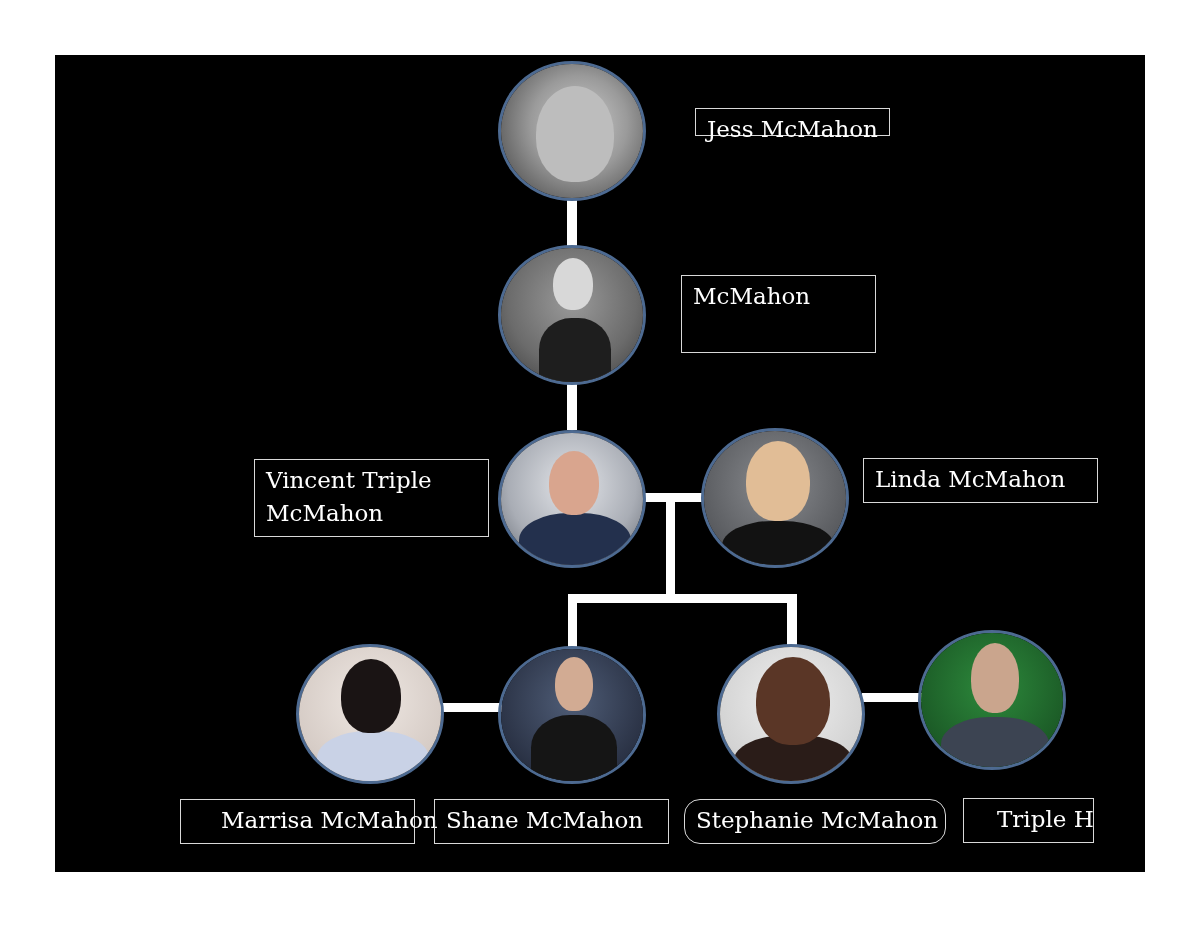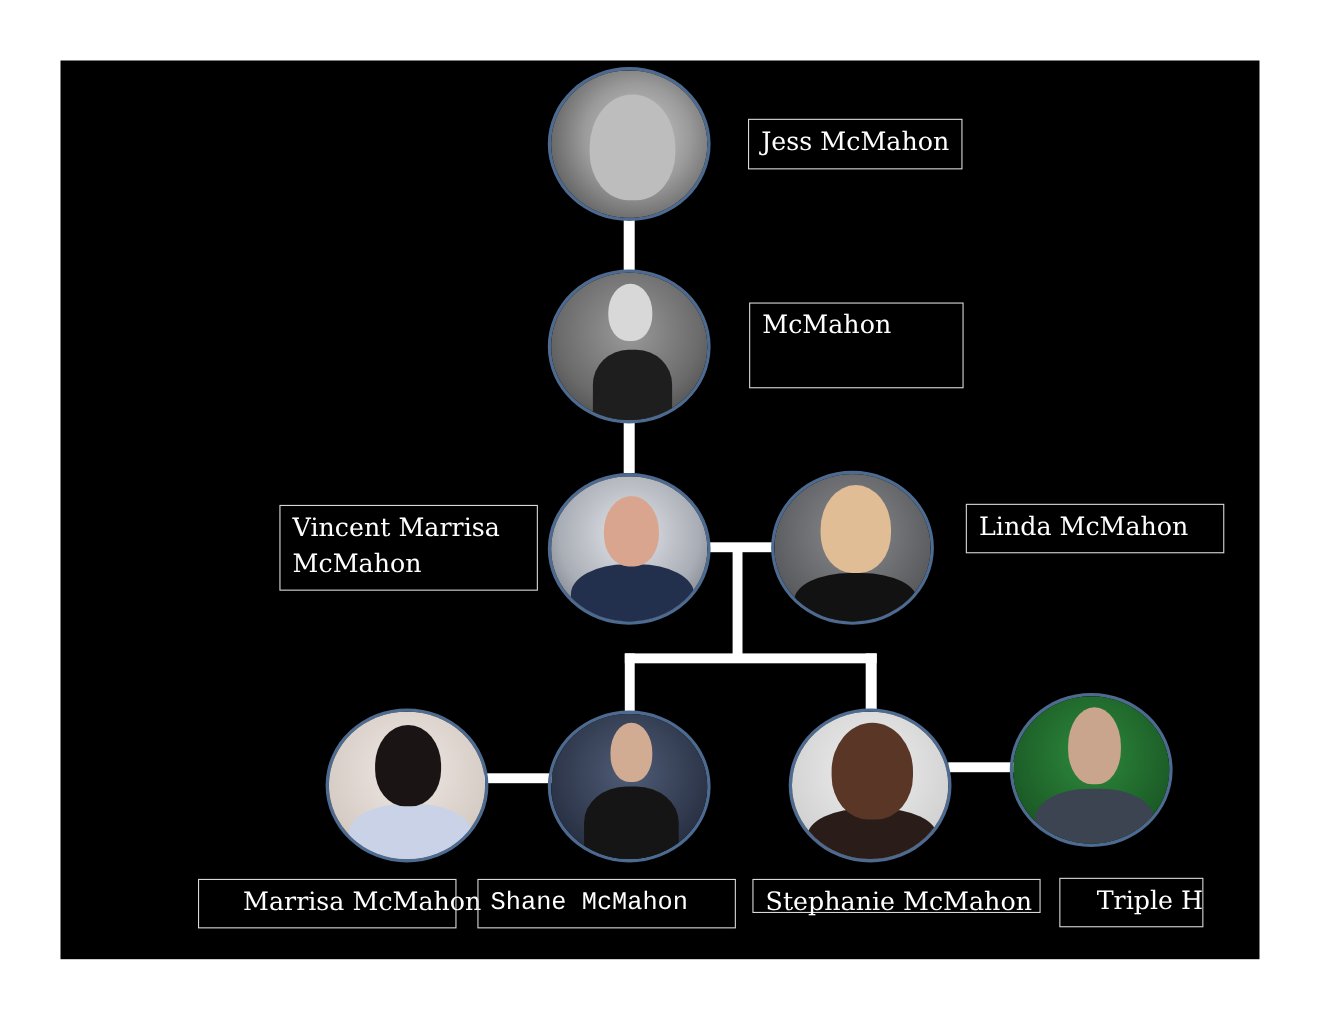--- a/index.html
+++ b/index.html
@@ -60,37 +60,37 @@
   <div class="bg" style="background:radial-gradient(circle at 50% 40%, #efefef 0%, #d3d3d3 70%, #9c9c9c 100%);"></div>
   <div class="body" style="left:14px;top:88px;width:118px;height:56px;background:#2a1c18;"></div>
   <div class="head" style="left:36px;top:10px;width:74px;height:88px;background:#5a3626;"></div>
 </div>
 <div class="node" style="left:918px;top:630px;width:148px;height:140px;">
   <div class="bg" style="background:radial-gradient(circle at 50% 40%, #2d8a3c 0%, #1c5c27 70%, #103a17 100%);"></div>
   <div class="body" style="left:20px;top:84px;width:108px;height:60px;background:#3c4452;"></div>
   <div class="head" style="left:50px;top:10px;width:48px;height:70px;background:#caa58d;"></div>
 </div>
 
-<div class="label" style="left:680px;top:108px;width:195px;height:46px;">
+<div class="label" style="left:695px;top:108px;width:195px;height:28px;">
   <span>Jess McMahon</span>
 </div>
 <div class="label" style="left:681px;top:275px;width:195px;height:78px;">
   <div>McMahon</div>
 </div>
 <div class="label" style="left:254px;top:459px;width:235px;height:78px;">
-  <div>Vincent Marrisa</div>
+  <div>Vincent Triple</div>
   <div>McMahon</div>
 </div>
-<div class="label" style="left:863px;top:458px;width:235px;height:45px;margin-left:15px;">
+<div class="label" style="left:863px;top:458px;width:235px;height:45px;">
   <span>Linda McMahon</span>
 </div>
 <div class="label" style="left:180px;top:799px;width:235px;height:45px;padding-left:40px;">
   <span>Marrisa McMahon</span>
 </div>
-<div class="label" style="left:434px;top:799px;width:235px;height:45px;font-family:Liberation Mono, monospace;">
+<div class="label" style="left:434px;top:799px;width:235px;height:45px;">
   <span>Shane McMahon</span>
 </div>
-<div class="label" style="left:684px;top:799px;width:262px;height:31px;">
+<div class="label" style="left:684px;top:799px;width:262px;height:45px;border-radius:16px;">
   <span>Stephanie McMahon</span>
 </div>
 <div class="label" style="left:963px;top:798px;width:131px;height:45px;padding-left:33px;">
   <span>Triple H</span>
 </div>
 
 </body></html>

